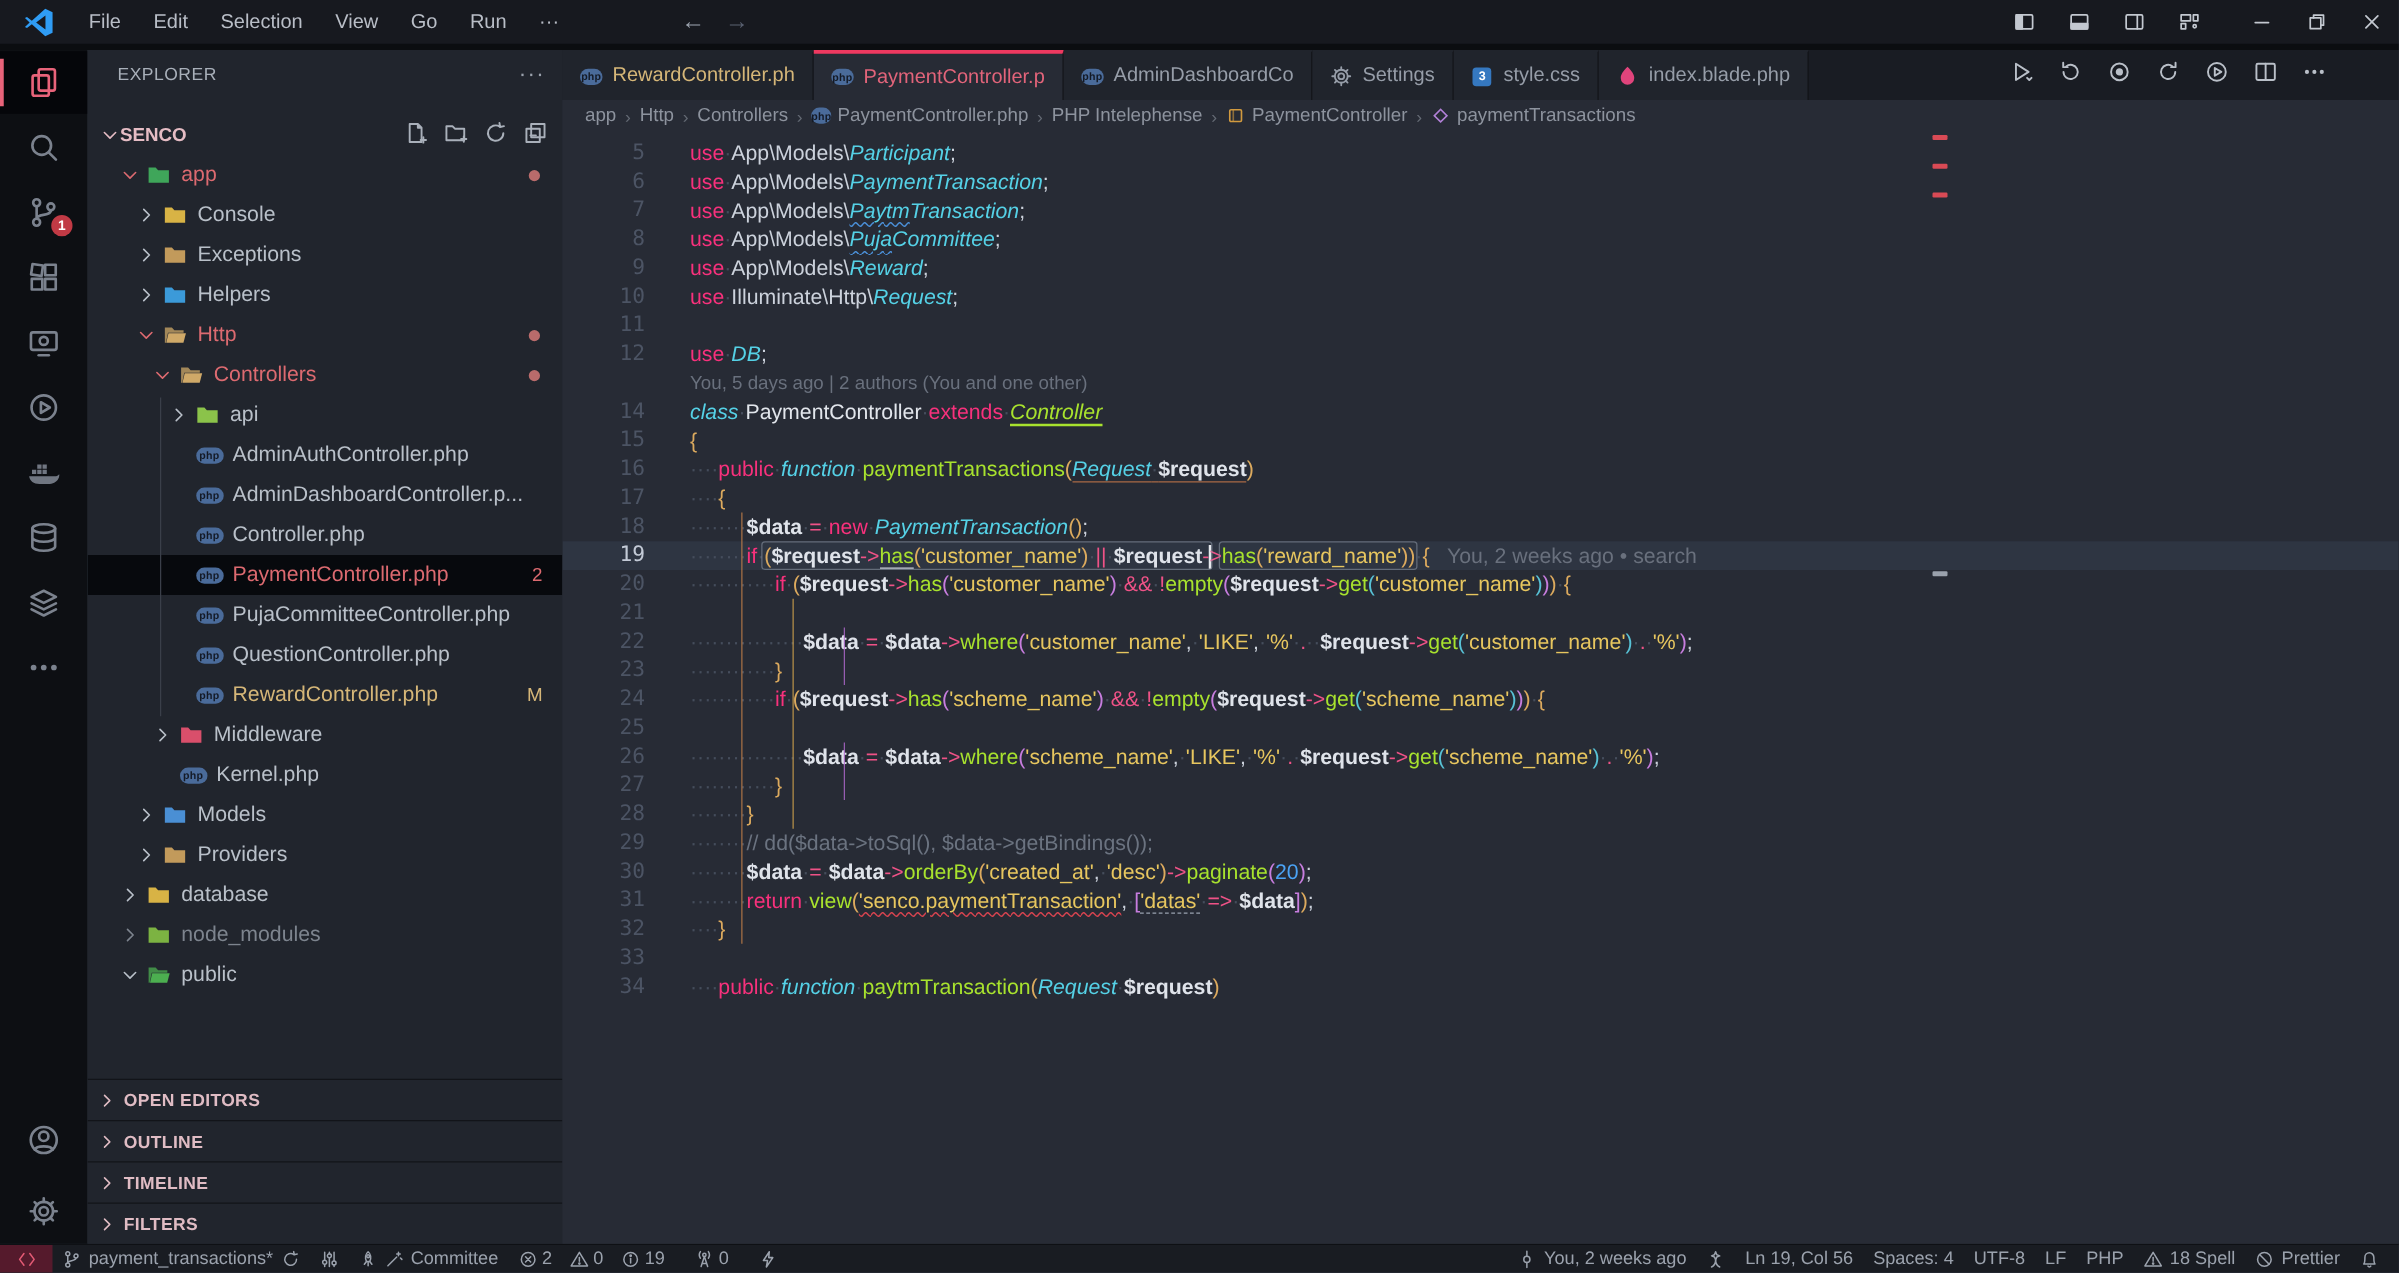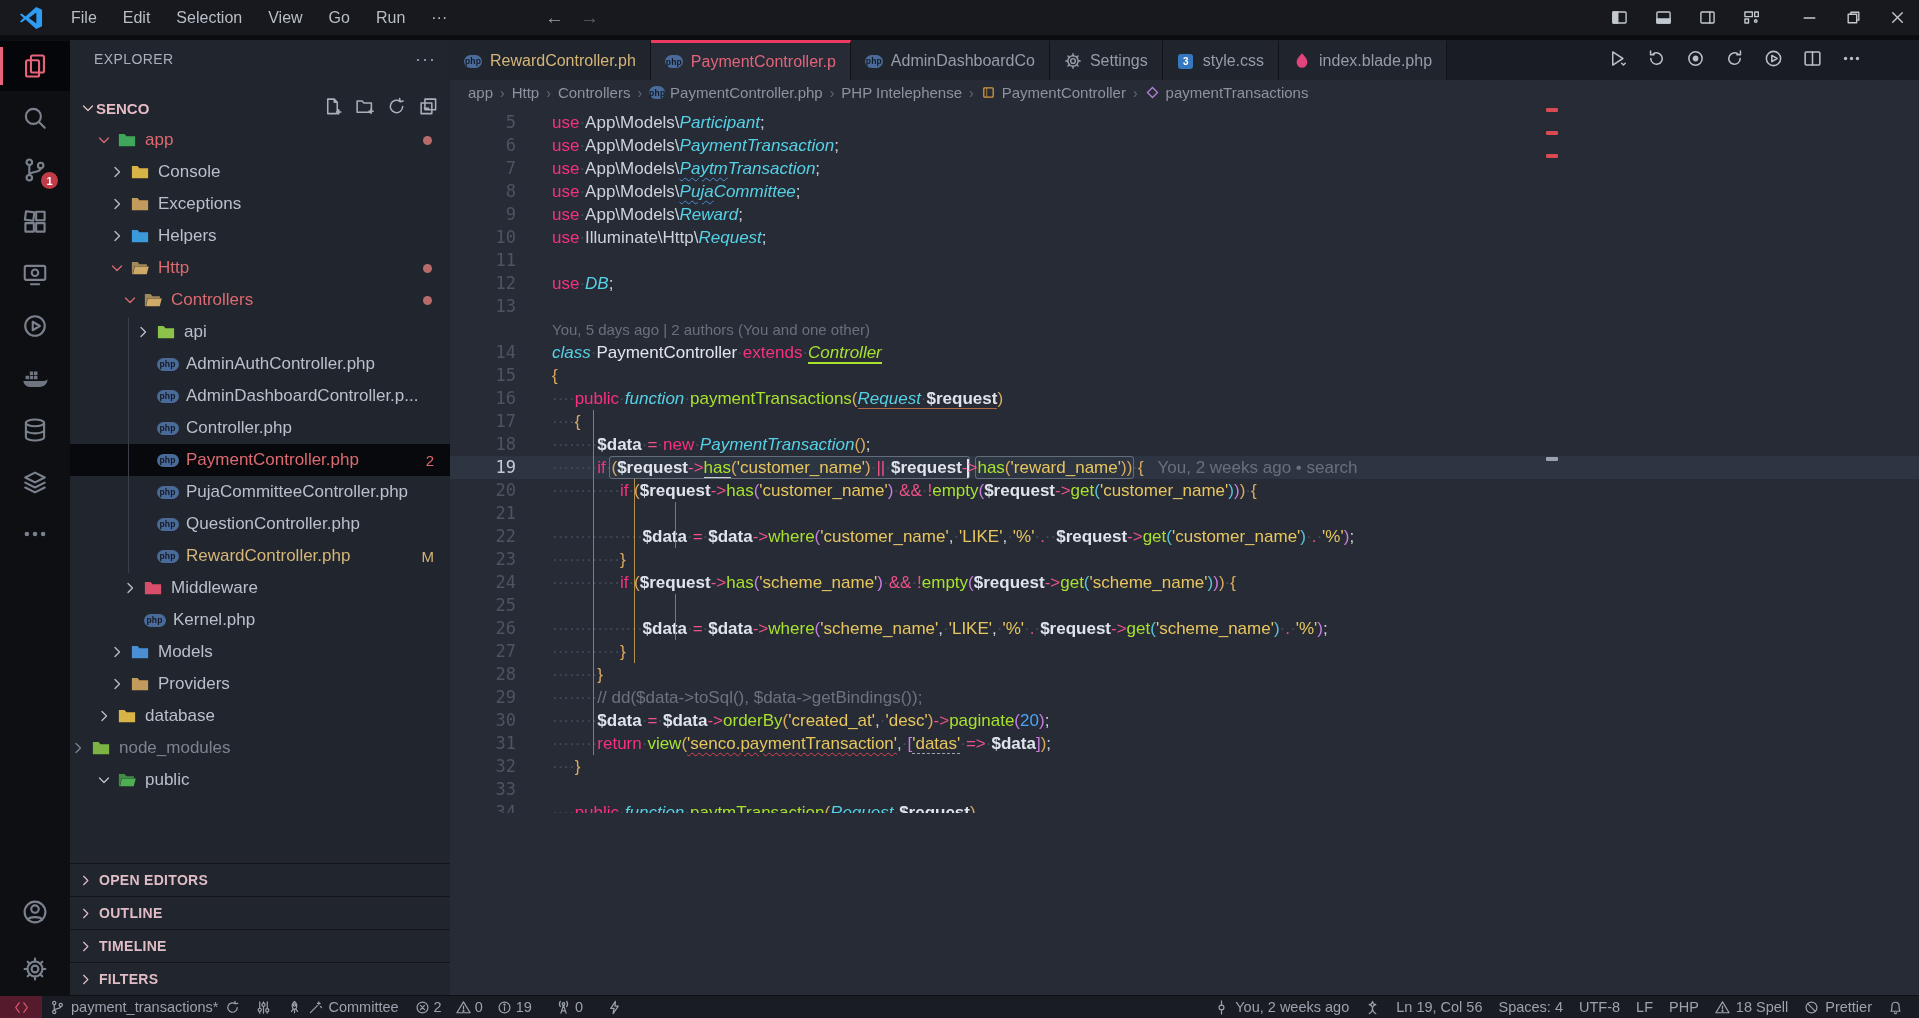--- a/index.html
+++ b/index.html
@@ -586,21 +586,21 @@
             </span>
             <span class="ficon">
               <span class="ico" style="width: 20px; height: 20px;">
                 <svg viewBox="0 0 16 16">
                   <path d="M1.5 3.2 H6 L7.6 5 H14.5 V13 H1.5 Z" fill="#d8b345"></path>
                 </svg>
               </span>
             </span>
             <span class="lbl">database</span>
           </div>
-          <div class="trow c-dim" style="">
+          <div class="trow c-dim" style="padding-left: 26px;">
             <span class="ico" style="width: 16px; height: 16px;">
               <svg viewBox="0 0 16 16" fill="none" stroke="currentColor" stroke-width="1.3" stroke-linecap="round" stroke-linejoin="round">
                 <path d="M6 3.5 L10.5 8 L6 12.5"></path>
               </svg>
             </span>
             <span class="ficon">
               <span class="ico" style="width: 20px; height: 20px;">
                 <svg viewBox="0 0 16 16">
                   <path d="M1.5 3.2 H6 L7.6 5 H14.5 V13 H1.5 Z" fill="#7cb342"></path>
                 </svg>
@@ -808,24 +808,20 @@
           </div>
           <div class="code-row">
             <span class="ln">11</span>
             <span class="codeline"></span>
           </div>
           <div class="code-row">
             <span class="ln">12</span>
             <span class="codeline"><span class="kw">use</span><span class="ws">·</span><span class="type">DB</span><span class="pl">;</span></span>
           </div>
           <div class="code-row">
-            <span class="ln">13</span>
-            <span class="codeline"></span>
-          </div>
-          <div class="code-row">
             <span class="ln"></span>
             <span class="blame-row" style="padding-left: 36px;">You, 5 days ago | 2 authors (You and one other)</span>
           </div>
           <div class="code-row">
             <span class="ln">14</span>
             <span class="codeline"><span class="typei">class</span><span class="ws">·</span><span class="cls">PaymentController</span><span class="ws">·</span><span class="kw">extends</span><span class="ws">·</span><span class="ctru">Controller</span></span>
           </div>
           <div class="code-row">
             <span class="ln">15</span>
             <span class="codeline"><span class="br">{</span></span>

